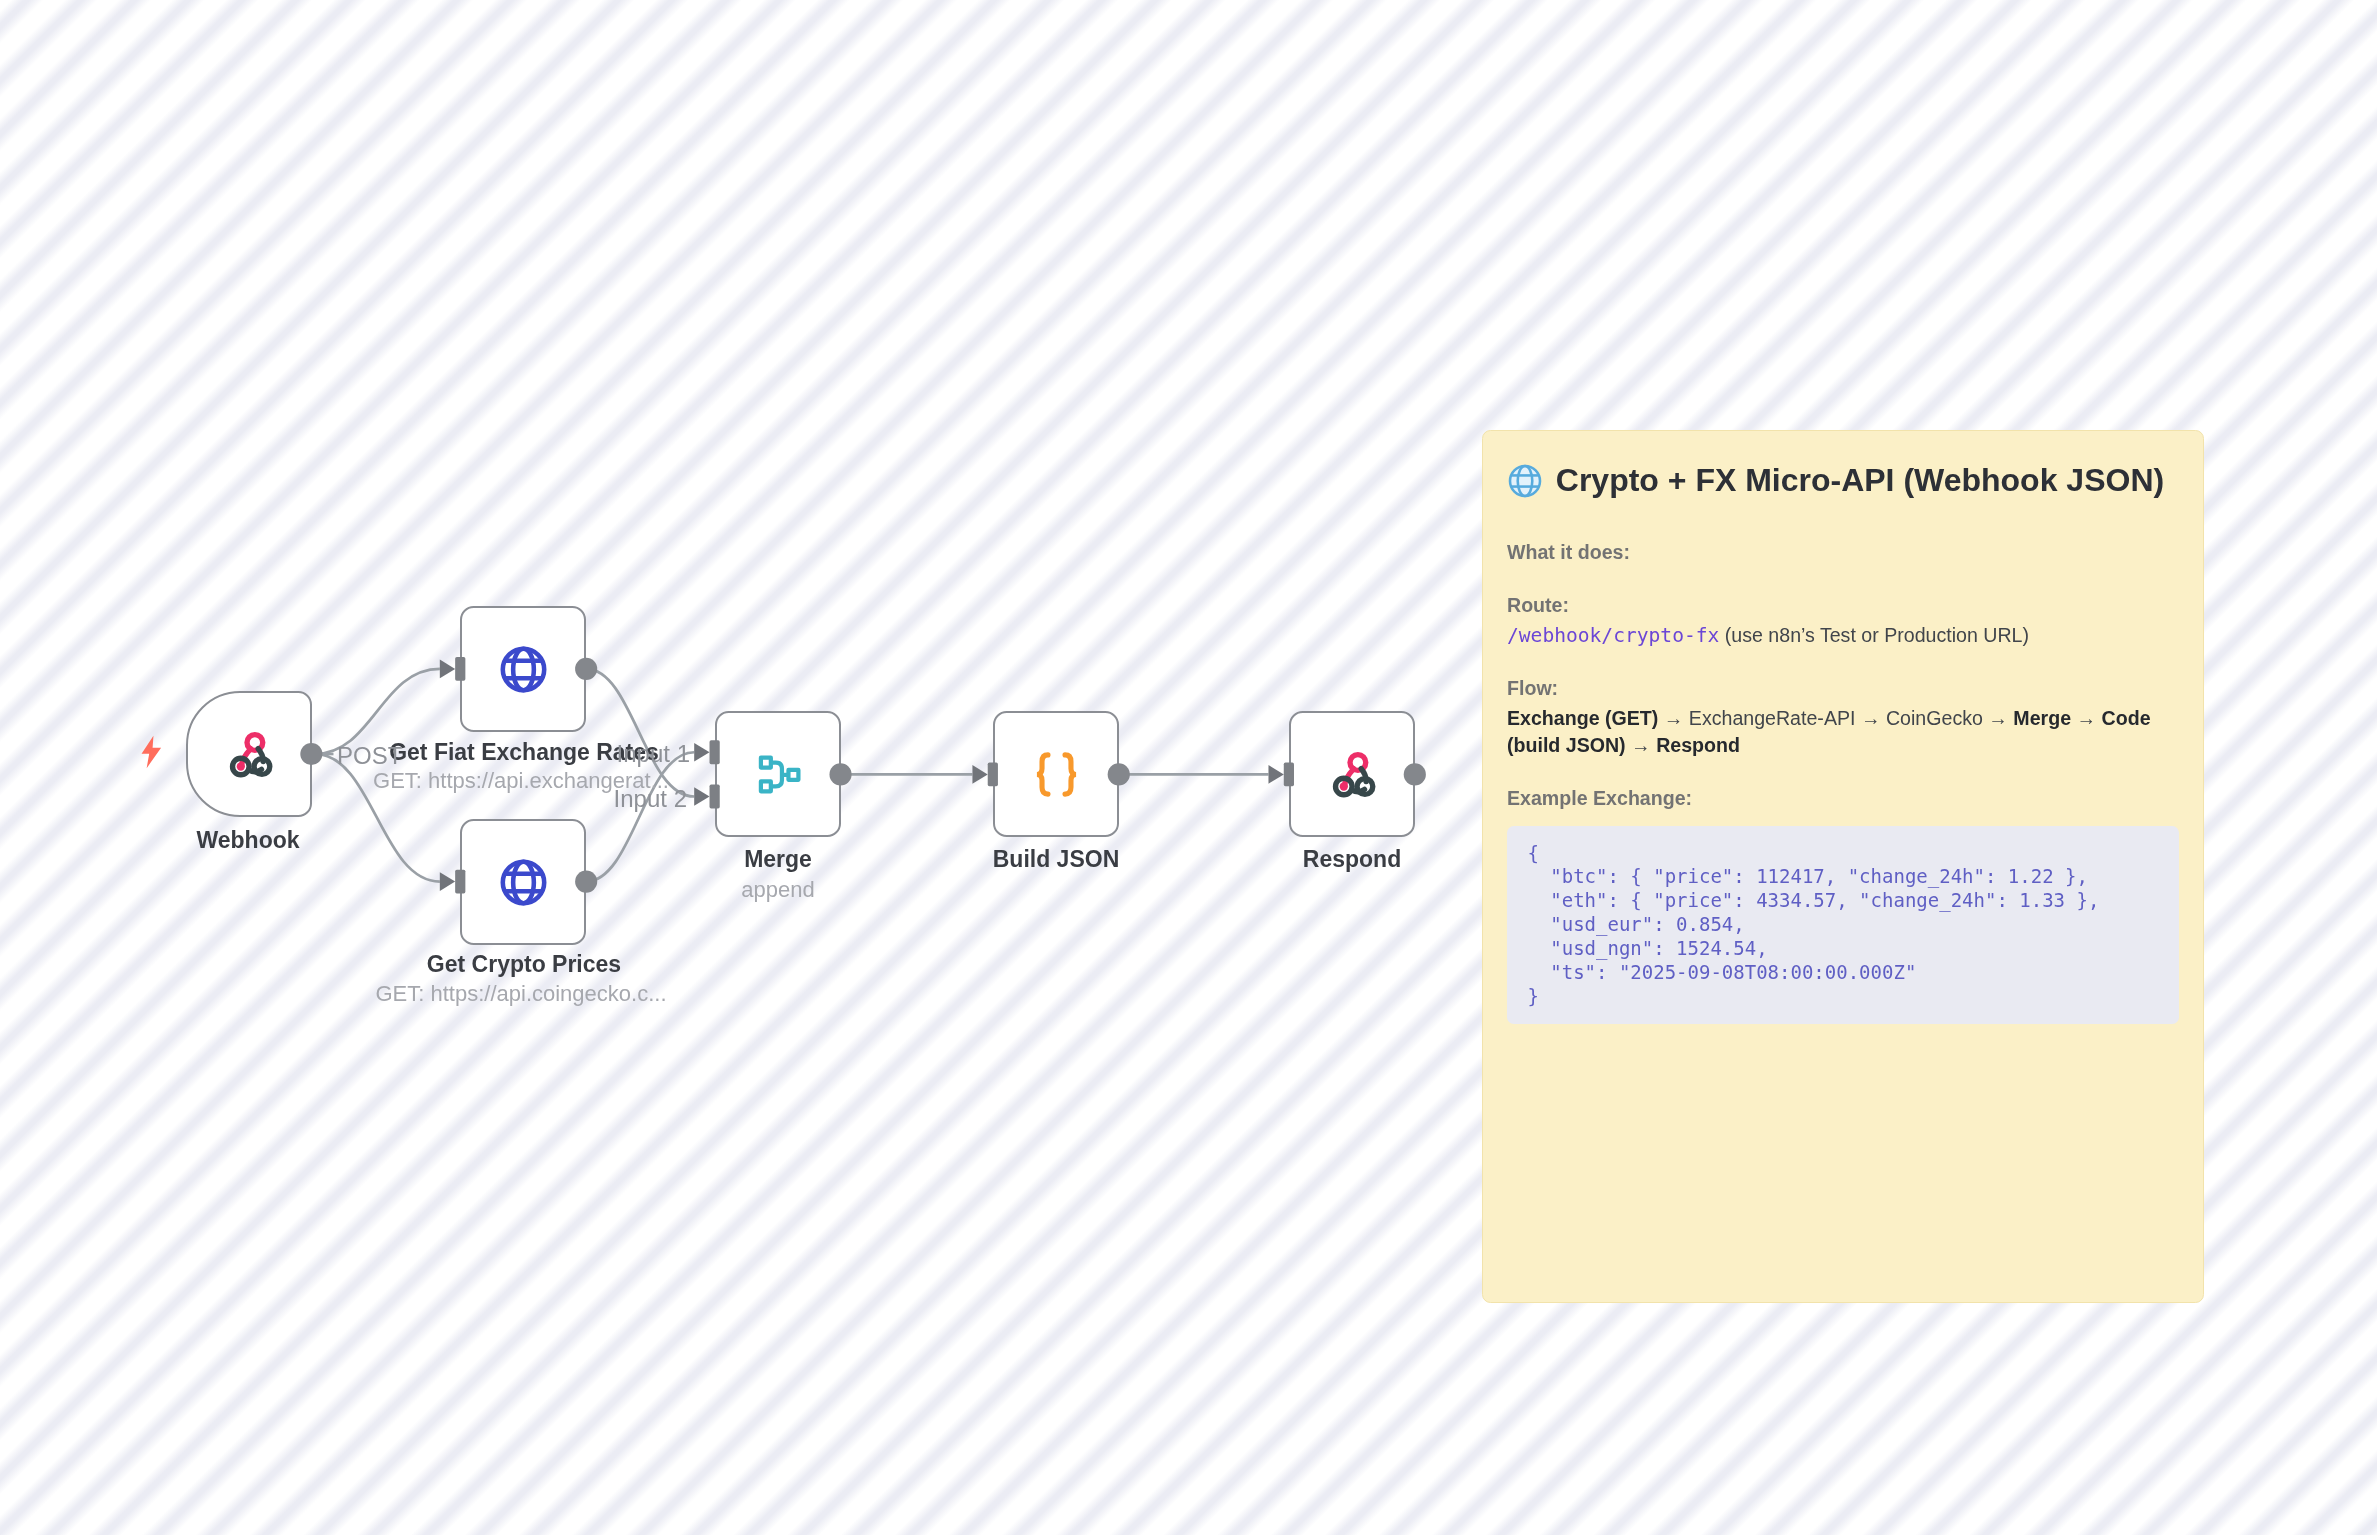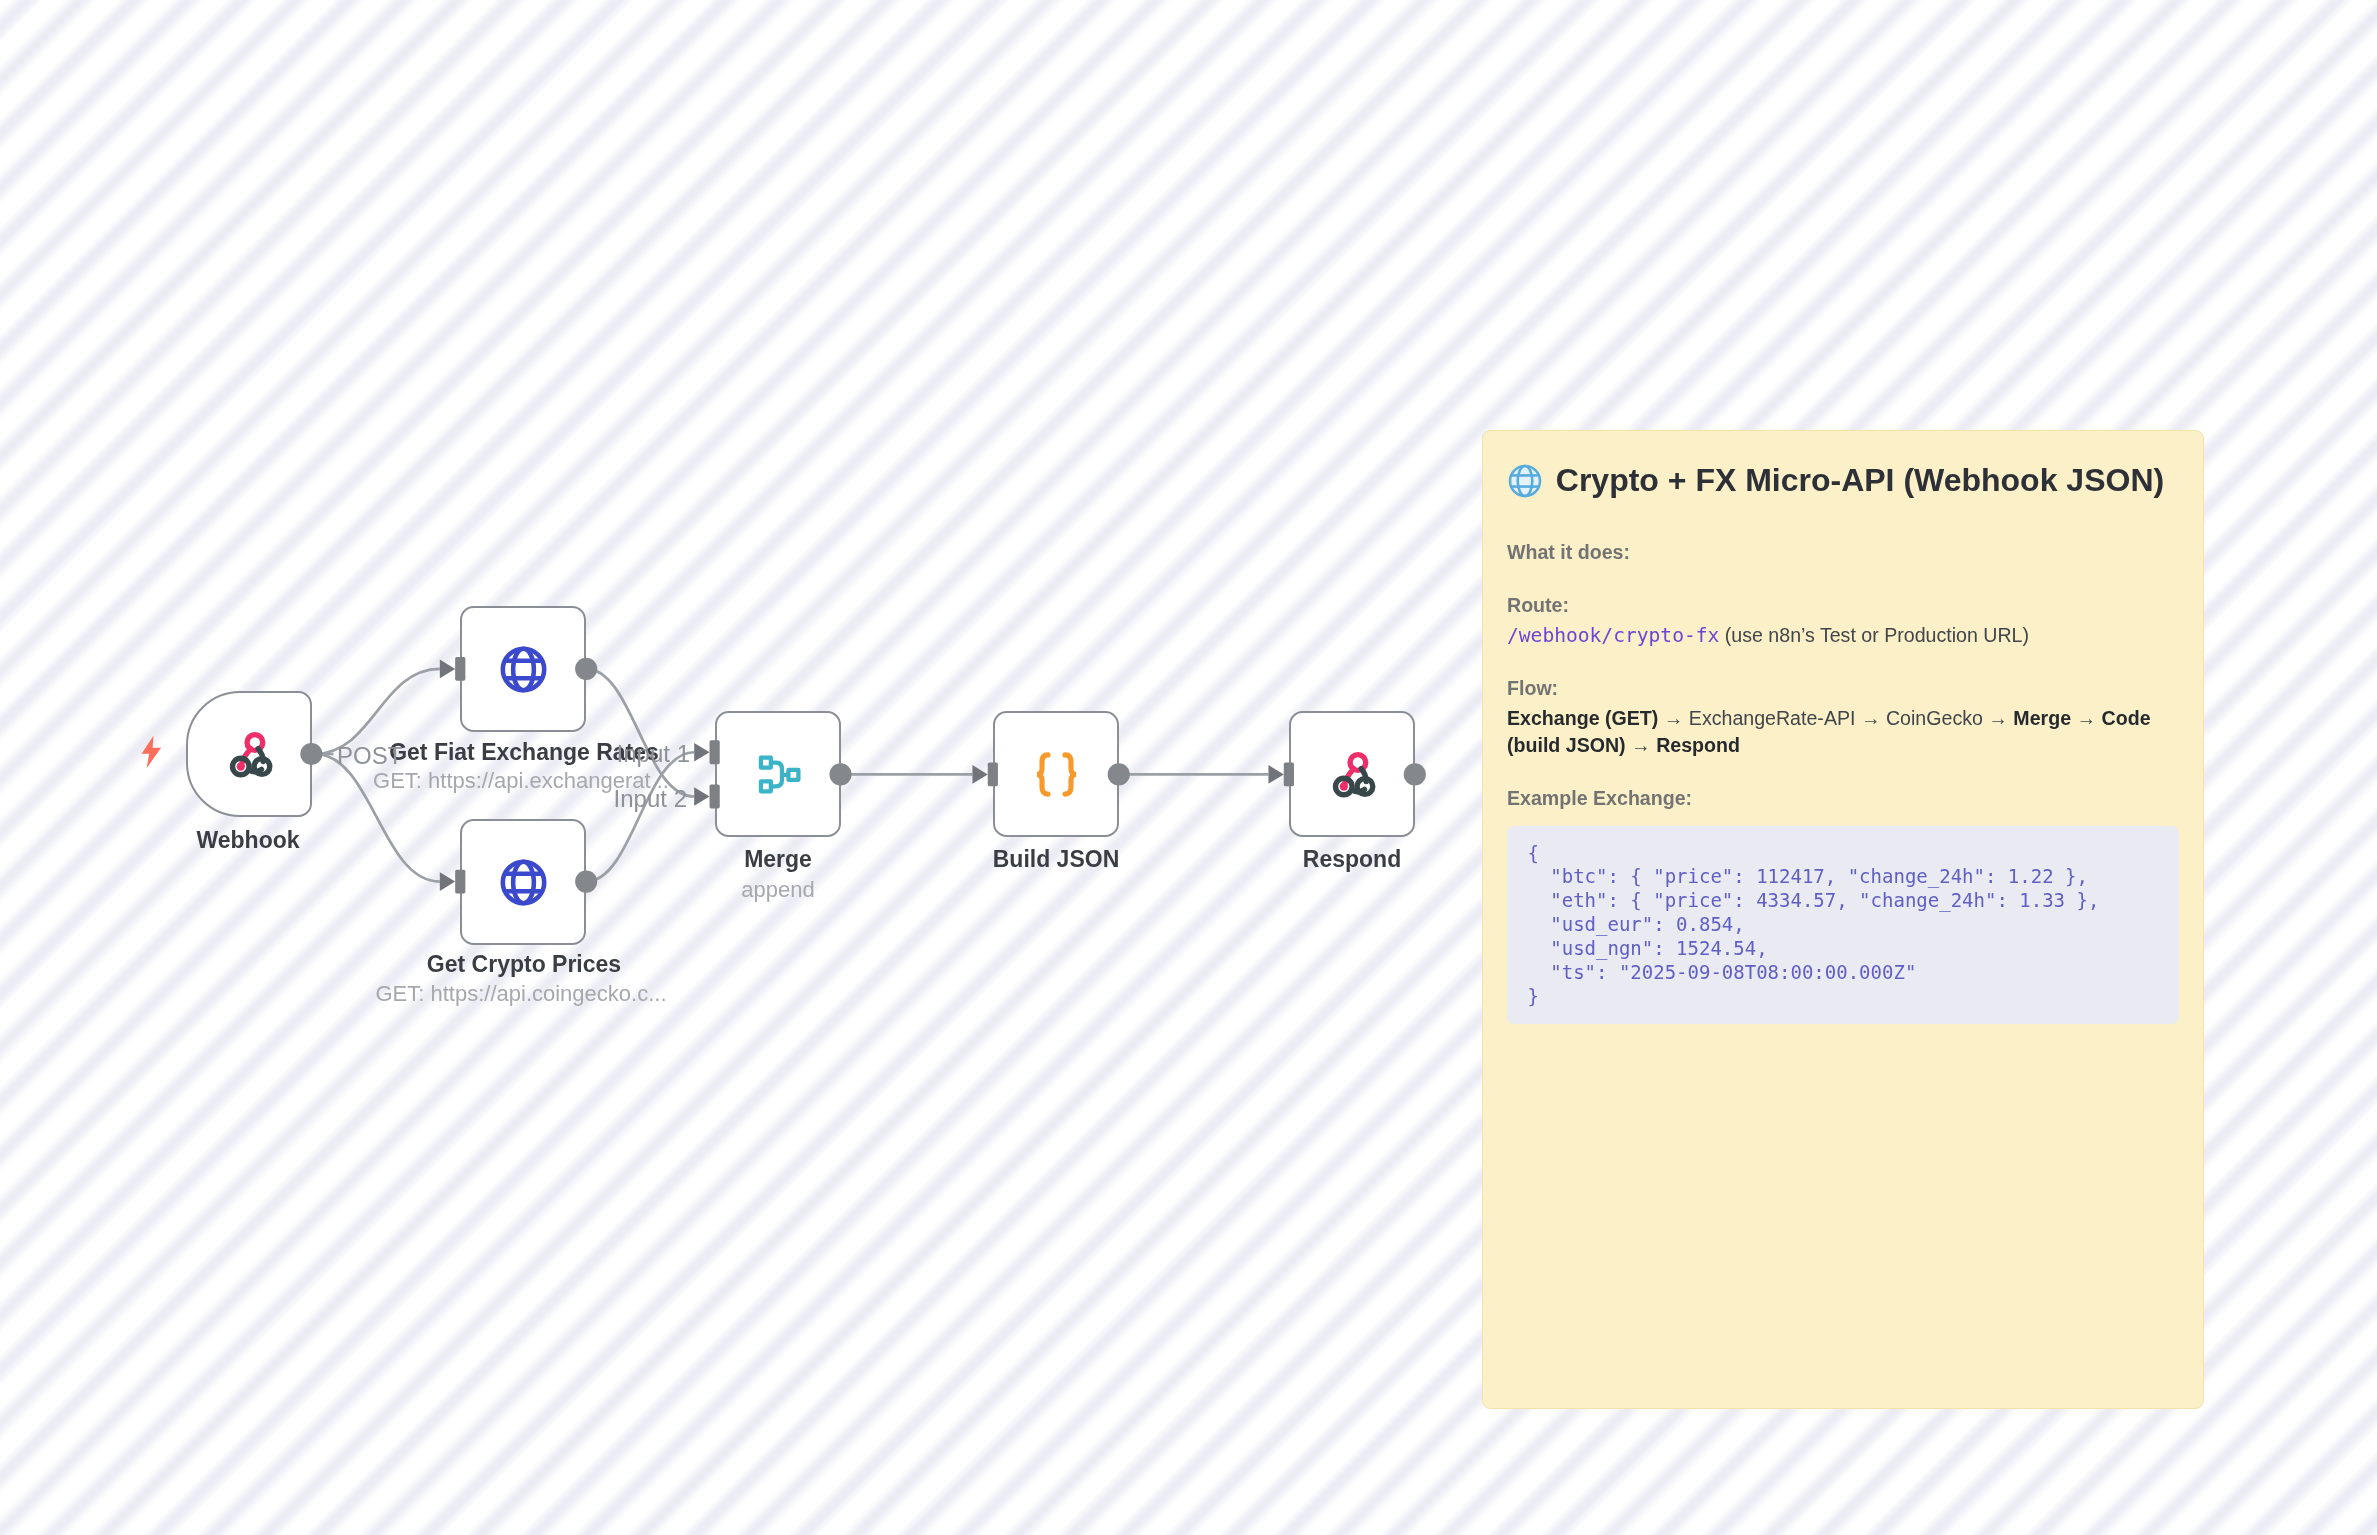--- a/index.html
+++ b/index.html
@@ -61,21 +61,21 @@
     position:absolute;
     font-size:24px;
     color:#8e9197;
     white-space:nowrap;
   }
   .port-label.right-anchored{ text-align:right; }
   
   .sticky{
     position:absolute;
     left:1482px; top:430px;
-    width:722px; height:979px;
+    width:722px; height:873px;
     box-sizing:border-box;
     background:#fbf0c7;
     border:0.9px solid #f2e3ab;
     border-radius:8.5px;
     padding:25.5px 24px;
     color:#41454b;
     font-size:19.6px;
     line-height:1.4;
   }
   .sticky-title{

